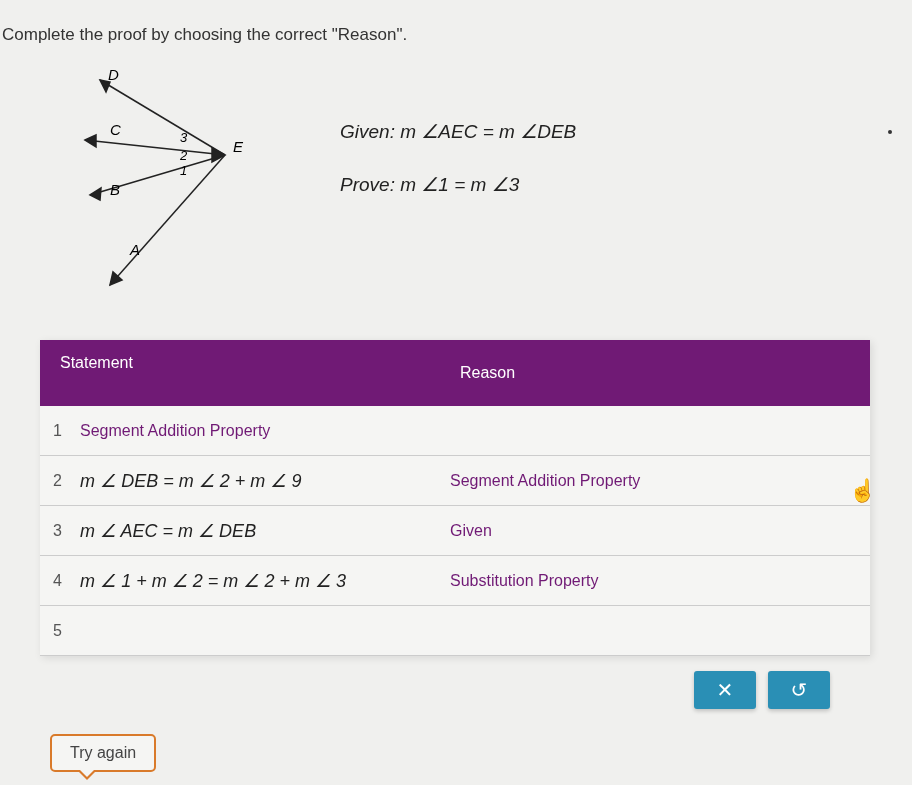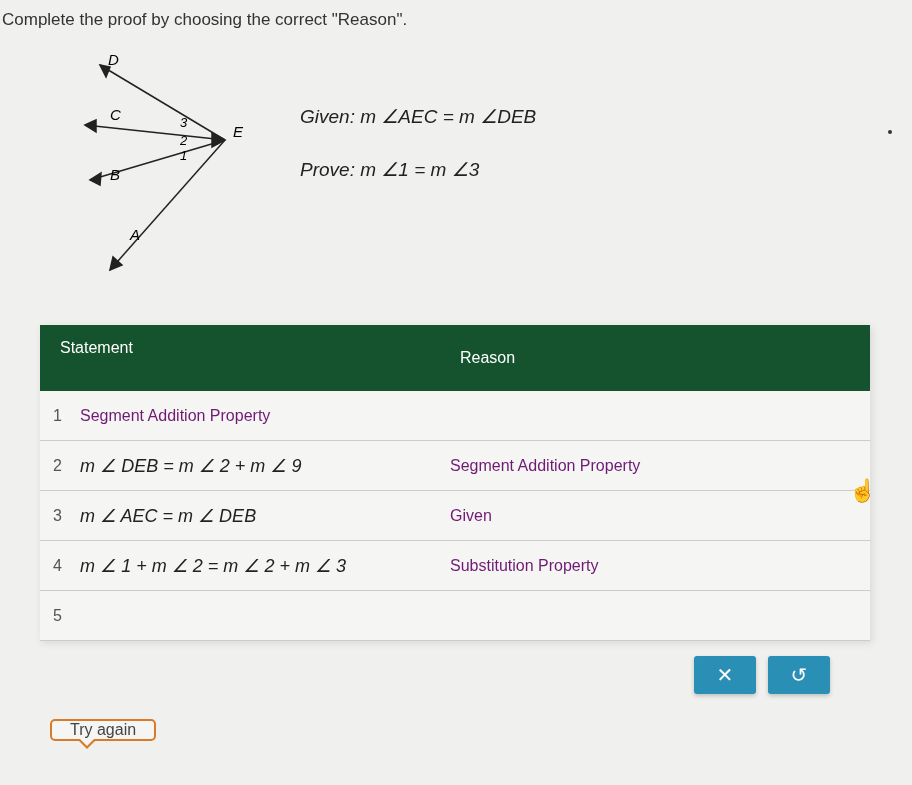--- a/index.html
+++ b/index.html
@@ -12,51 +12,53 @@
       position: relative;
     }
     .content {
       padding: 10px 20px 20px 0;
     }
     .instruction {
       font-size: 17px;
       color: #333;
       margin-bottom: 25px;
       padding-left: 2px;
+      margin-top: 15px;
     }
     .problem-area {
       display: flex;
       gap: 40px;
       padding-left: 60px;
       margin-bottom: 50px;
     }
     .diagram {
       width: 200px;
       height: 220px;
       position: relative;
     }
     .given-prove {
       padding-top: 50px;
       font-size: 19px;
       font-style: italic;
       color: #222;
     }
     .given-prove .line {
       margin-bottom: 30px;
+      margin-left: 40px;
     }
     
     .proof-table {
       margin-left: 40px;
       background: #f5f5f3;
       box-shadow: 2px 2px 8px rgba(0,0,0,0.1);
       width: 830px;
     }
     .proof-header {
       display: flex;
-      background: #14532d;
+      background: #701a75;
       color: white;
       font-size: 16px;
       margin-top: 32px;
     }
     .proof-header .col-stmt {
       width: 400px;
       padding: 14px 20px;
     }
     .proof-header .col-reason {
       padding: 24px 20px;
@@ -109,21 +111,21 @@
       cursor: pointer;
       box-shadow: 0 2px 4px rgba(0,0,0,0.2);
     }
     
     .try-again {
       margin-left: 50px;
       margin-top: 25px;
       display: inline-block;
       border: 2px solid #d97a2a;
       border-radius: 5px;
-      padding: 0 18px;
+      padding: 8px 18px;
       color: #444;
       font-size: 16px;
       position: relative;
       background: #f5f5f3;
     }
     .try-again::after {
       content: '';
       position: absolute;
       bottom: -10px;
       left: 25px;

